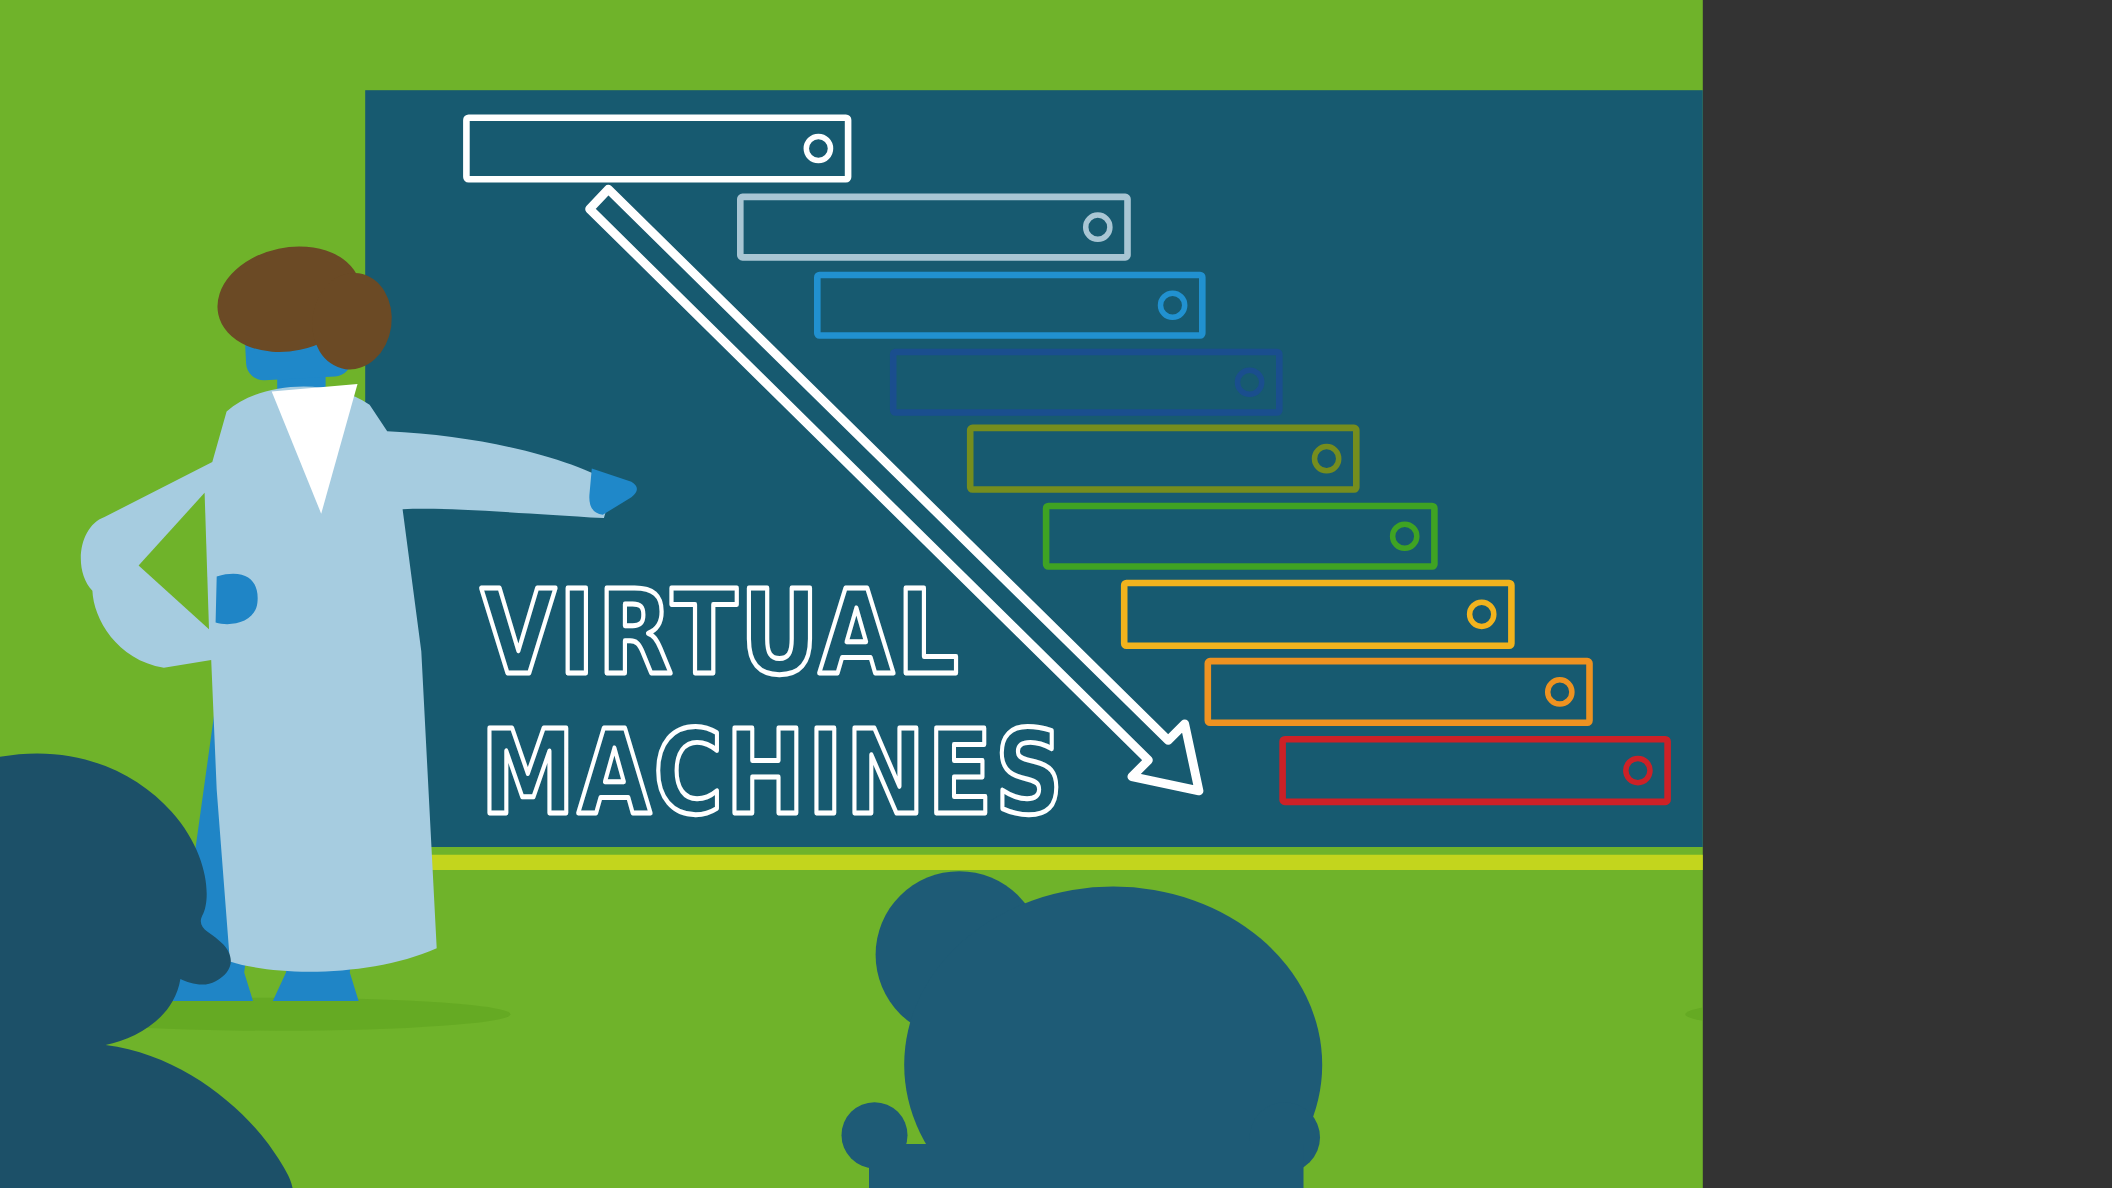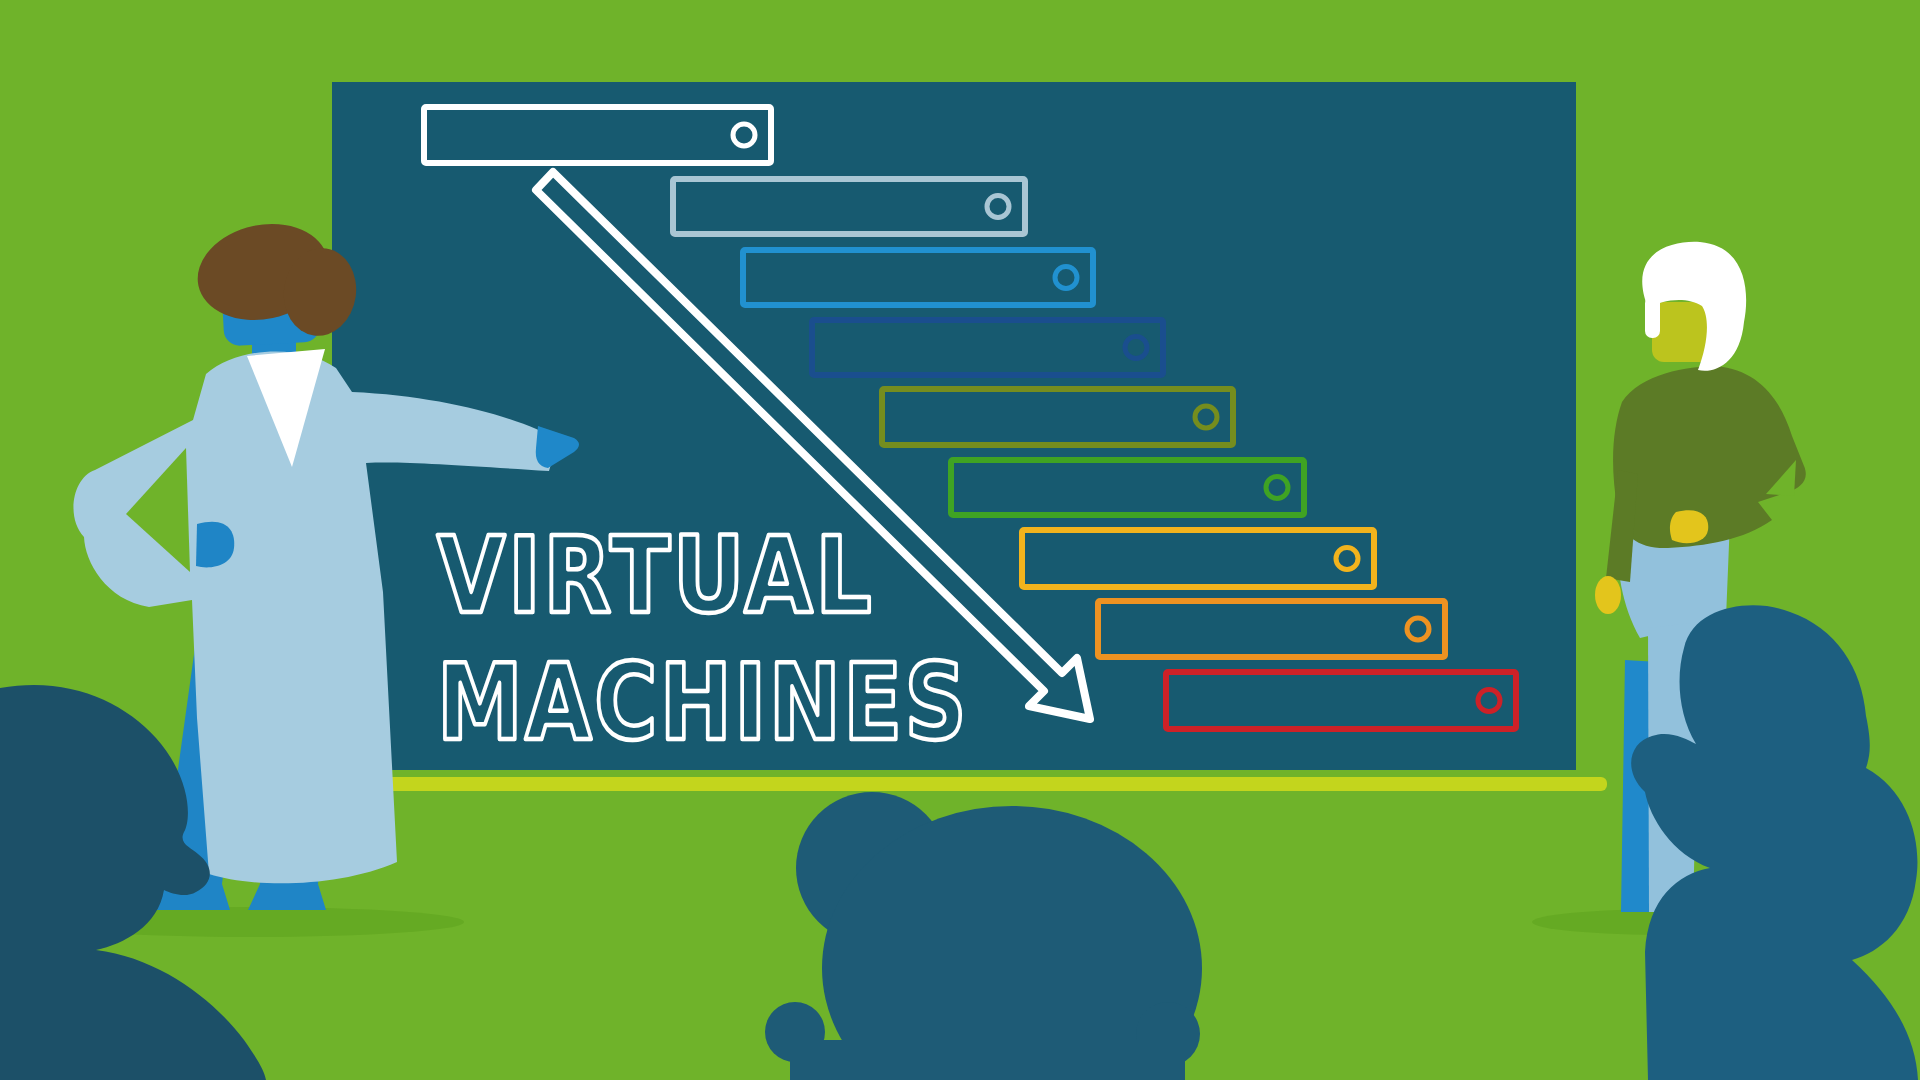--- a/index.html
+++ b/index.html
@@ -1,16 +1,16 @@
 <!DOCTYPE html>
 <html><head>
 <meta charset="utf-8">
 <style>
   html,body{margin:0;padding:0;background:#333;}
-  .scene{position:relative;width:1920px;height:1080px;overflow:hidden;}
+  .scene{position:relative;width:1548px;height:1080px;overflow:hidden;}
   .scene svg{position:absolute;left:0;top:0;display:block;}
   text.board-title{
     font-family:"DejaVu Sans","Liberation Sans",sans-serif;
     font-weight:700;
     letter-spacing:3px;
     fill:none;
     stroke-width:4.5;
     stroke-linejoin:round;
     paint-order:stroke;
   }

